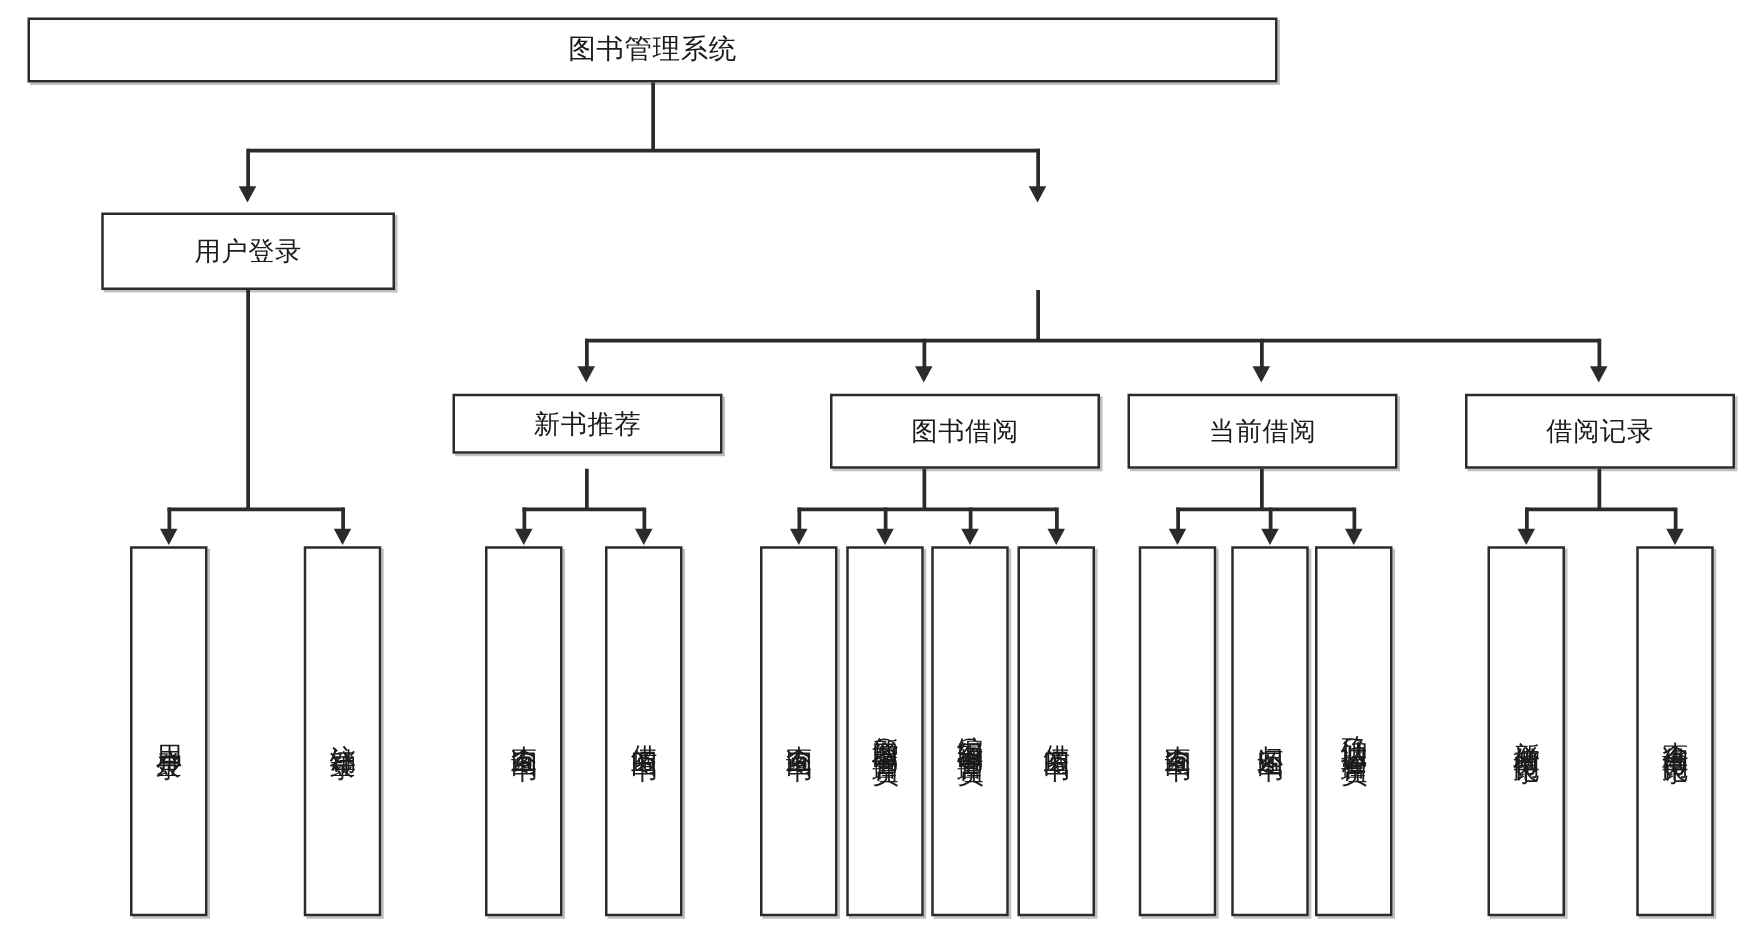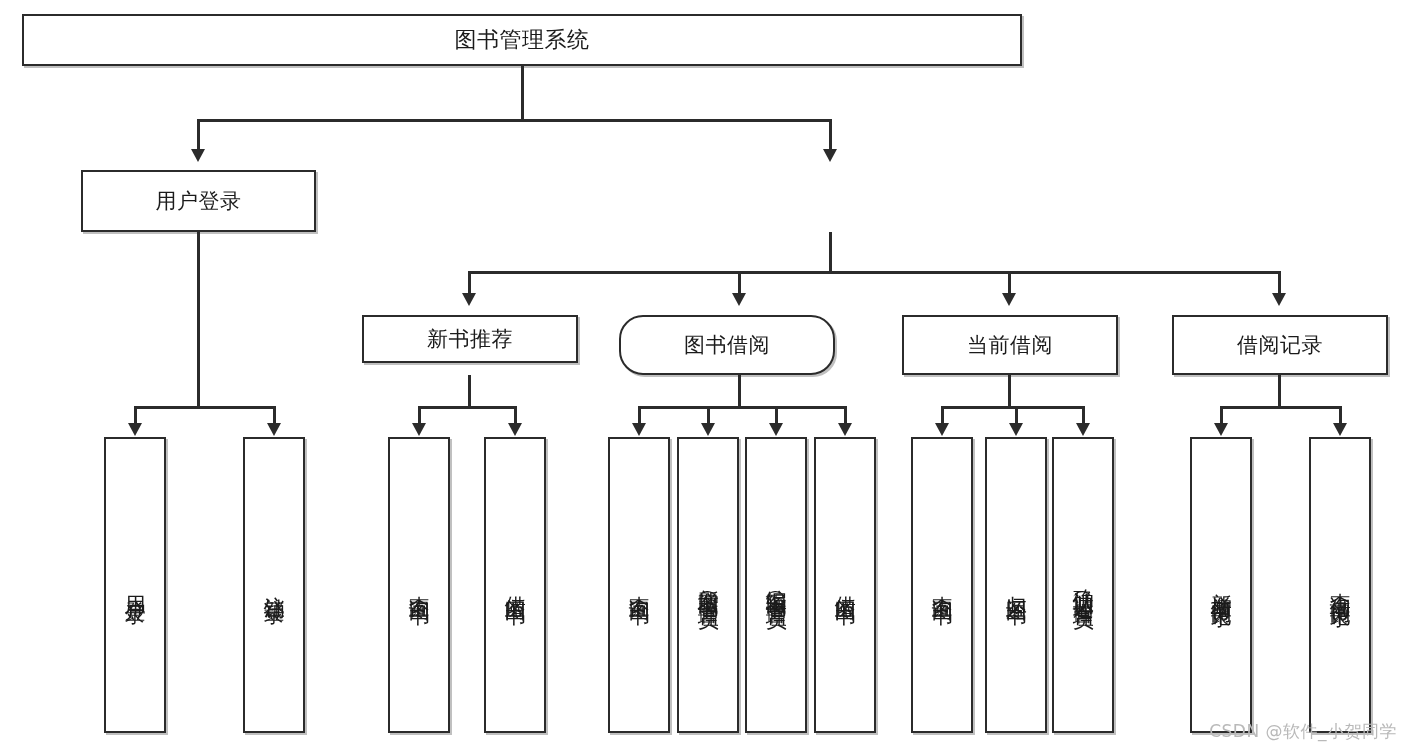--- a/index.html
+++ b/index.html
@@ -111,21 +111,21 @@
   <div class="vline" style="left:738px;top:271px;height:24px;"></div>
   <div class="arrow" style="left:732px;top:293px;"></div>
   <div class="vline" style="left:1008px;top:271px;height:24px;"></div>
   <div class="arrow" style="left:1002px;top:293px;"></div>
   <div class="vline" style="left:1278px;top:271px;height:24px;"></div>
   <div class="arrow" style="left:1272px;top:293px;"></div>
 
   <div class="node" style="left:362px;top:315px;width:216px;height:48px;">
     <span class="lbl">新书推荐</span>
   </div>
-  <div class="node" style="left:619px;top:315px;width:216px;height:60px;border-radius:24px;">
+  <div class="node" style="left:664px;top:315px;width:216px;height:60px;">
     <span class="lbl">图书借阅</span>
   </div>
   <div class="node" style="left:1172px;top:315px;width:216px;height:60px;">
     <span class="lbl">借阅记录</span>
   </div>
   <div class="node" style="left:902px;top:315px;width:216px;height:60px;">
     <span class="lbl">当前借阅</span>
   </div>
 
   <div class="vline" style="left:468px;top:375px;height:32px;"></div>
@@ -199,15 +199,14 @@
     <span class="lbl">确认归还（管理员）</span>
   </div>
 
   <div class="node vert" style="left:1190px;top:437px;width:62px;height:296px;">
     <span class="lbl">新增借阅记录</span>
   </div>
   <div class="node vert" style="left:1309px;top:437px;width:62px;height:296px;">
     <span class="lbl">查询借阅记录</span>
   </div>
 
-  <div id="watermark">CSDN @软件_小贺同学</div>
 
 </div>
 
 </body></html>

